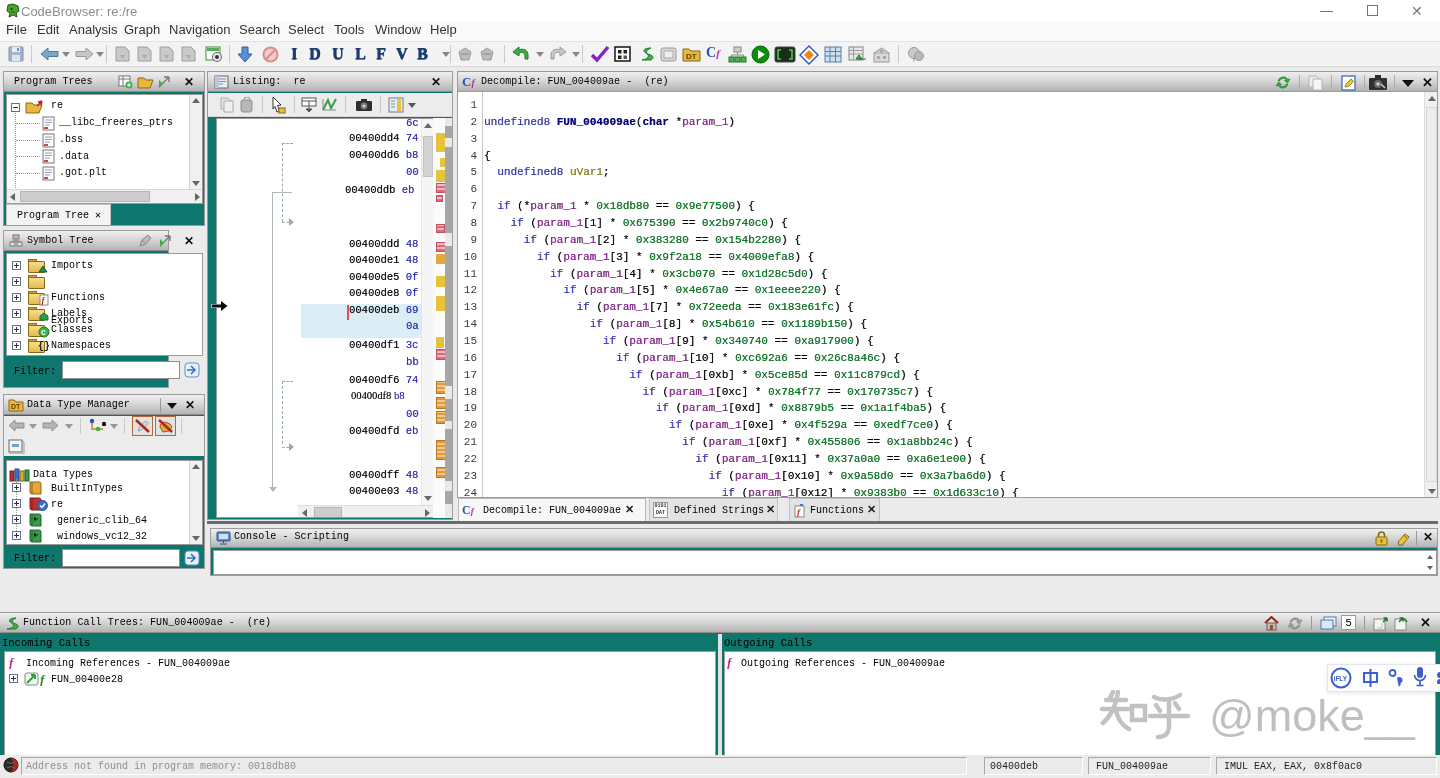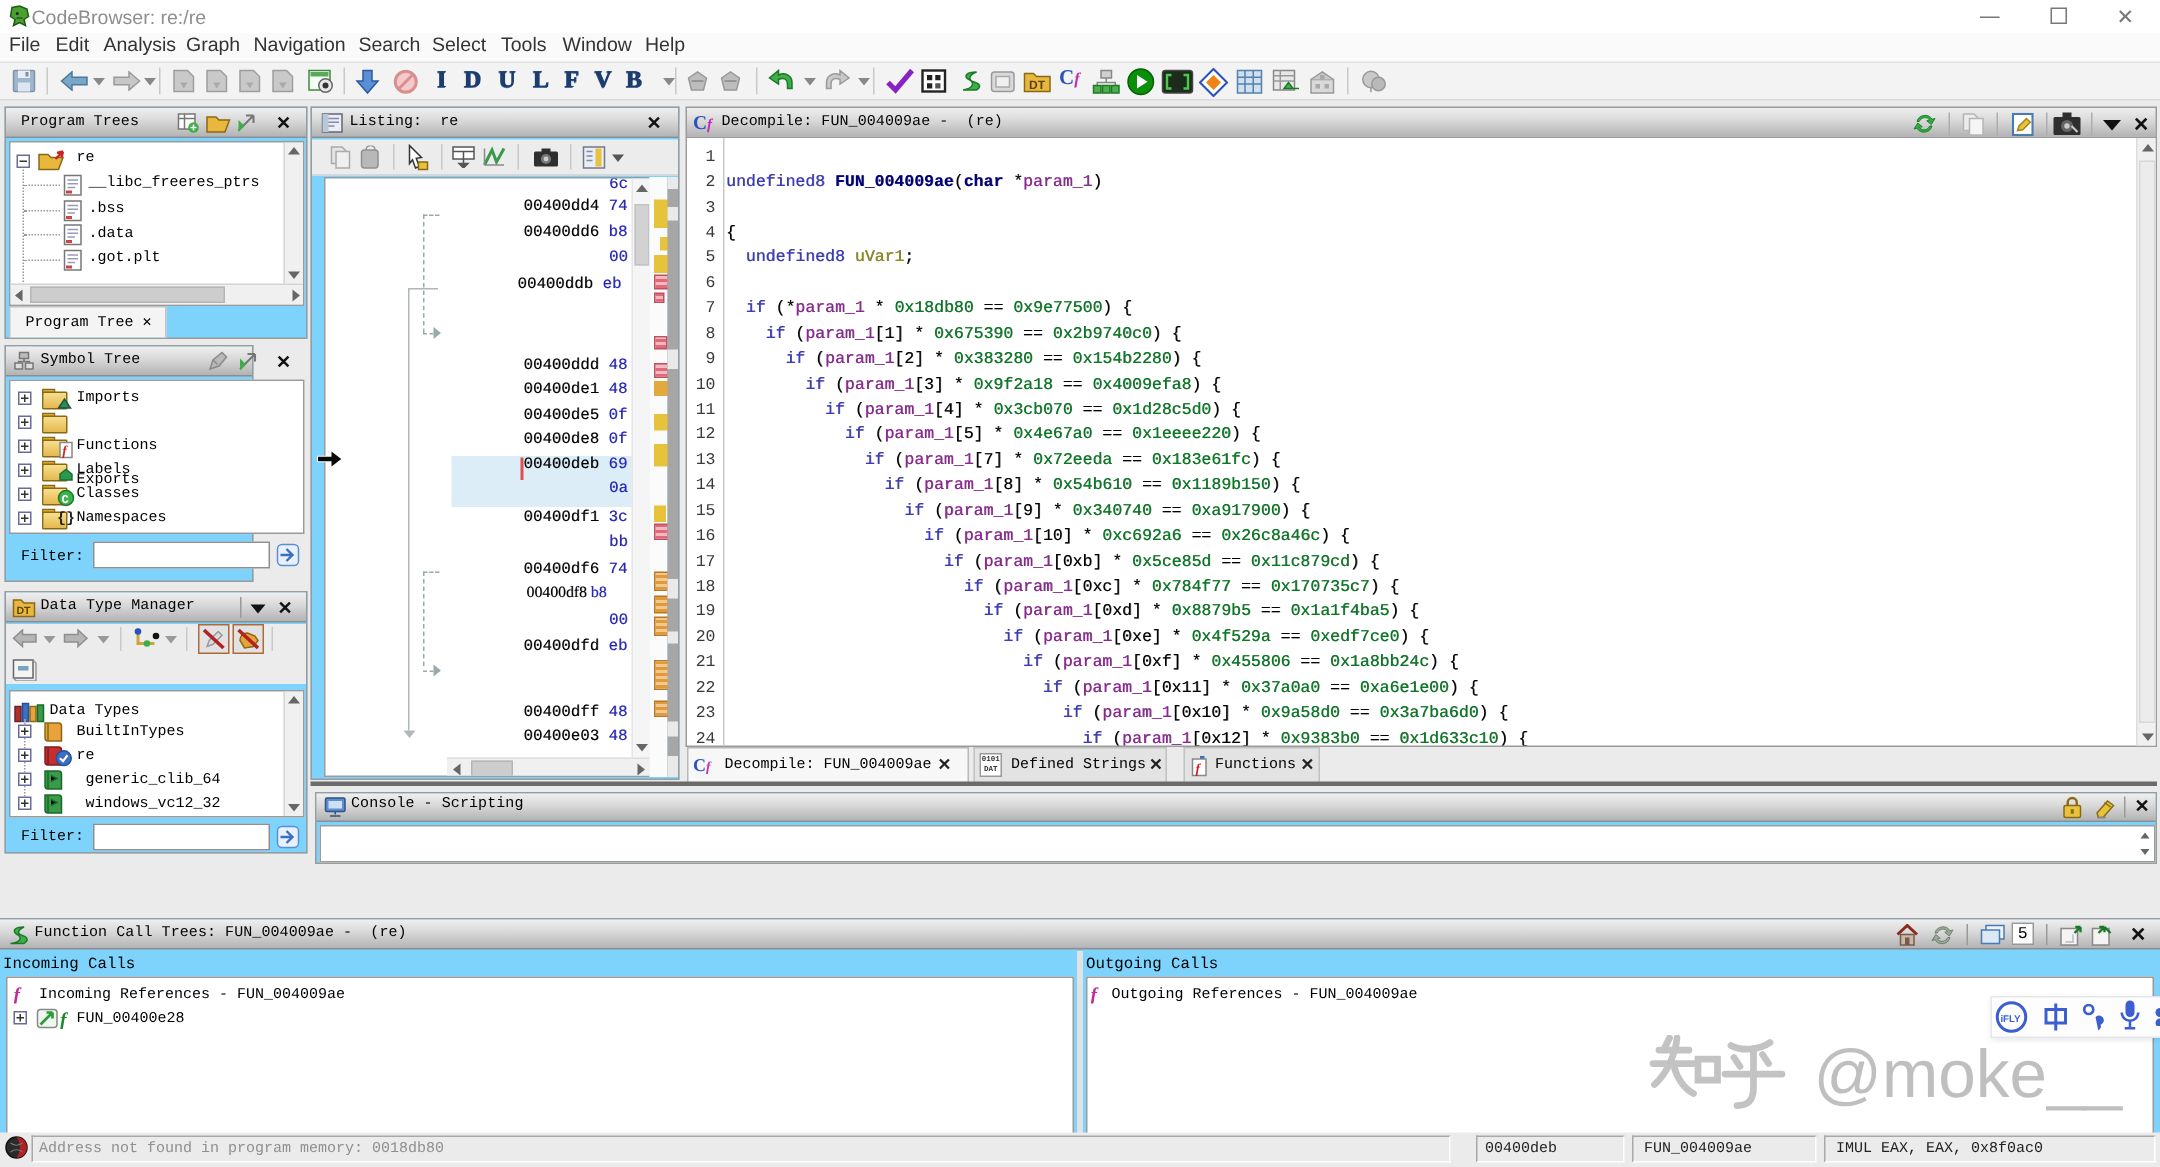--- a/index.html
+++ b/index.html
@@ -1,21 +1,21 @@
 <!DOCTYPE html>
 <html><head><meta charset="utf-8">
 <style>
 html,body{margin:0;padding:0;width:1440px;height:778px;overflow:hidden;background:#ebebeb;}
 *{box-sizing:border-box;}
 .abs{position:absolute;}
 body{position:relative;font-family:"Liberation Mono",monospace;-webkit-font-smoothing:antialiased;}
 .sans{font-family:"Liberation Sans",sans-serif;}
 .mono{font-family:"Liberation Mono",monospace;}
 
-.panel{position:absolute;border:1px solid #9b9b9b;background:#7dd3fc;}
+.panel{position:absolute;border:1px solid #9b9b9b;background:#0f766e;}
 .hdr{position:absolute;left:0;right:0;top:0;height:20px;background:linear-gradient(180deg,#efefef 0%,#d8d8d8 45%,#b3b3b3 100%);border-bottom:1px solid #8d8d8d;}
 .ttl{position:absolute;top:4px;font:10px "Liberation Mono",monospace;color:#000;white-space:pre;letter-spacing:0.05px;}
 .white{position:absolute;background:#fff;border:1px solid #9b9b9b;}
 .xbtn{position:absolute;color:#111;font:bold 12px "Liberation Sans",sans-serif;}
 
 .sb{position:absolute;background:#f0f0f0;}
 .sb .th{position:absolute;background:#cdcdcd;border:1px solid #b5b5b5;}
 .arr{position:absolute;width:0;height:0;}
 .au{border-left:4px solid transparent;border-right:4px solid transparent;border-bottom:5px solid #666;}
 .ad{border-left:4px solid transparent;border-right:4px solid transparent;border-top:5px solid #666;}

